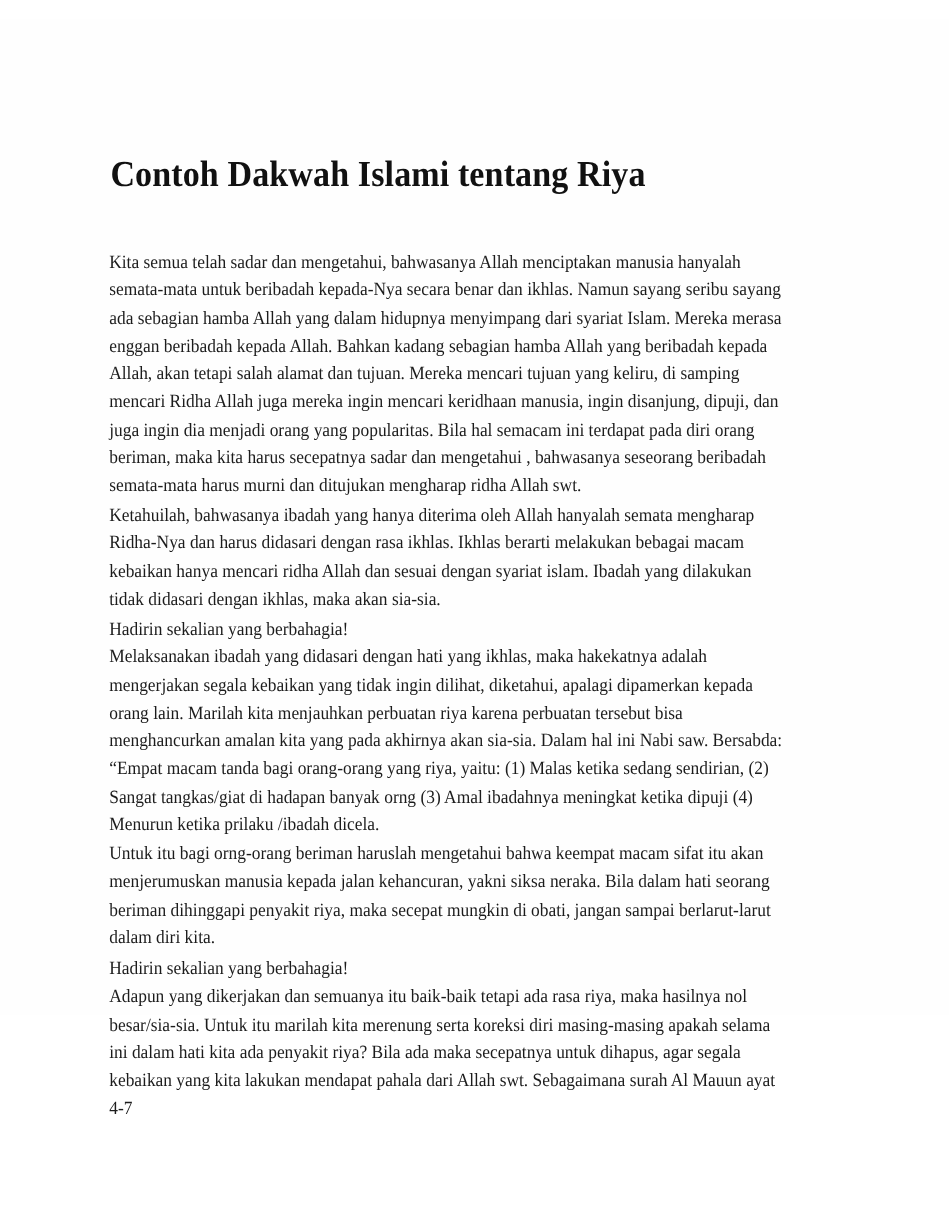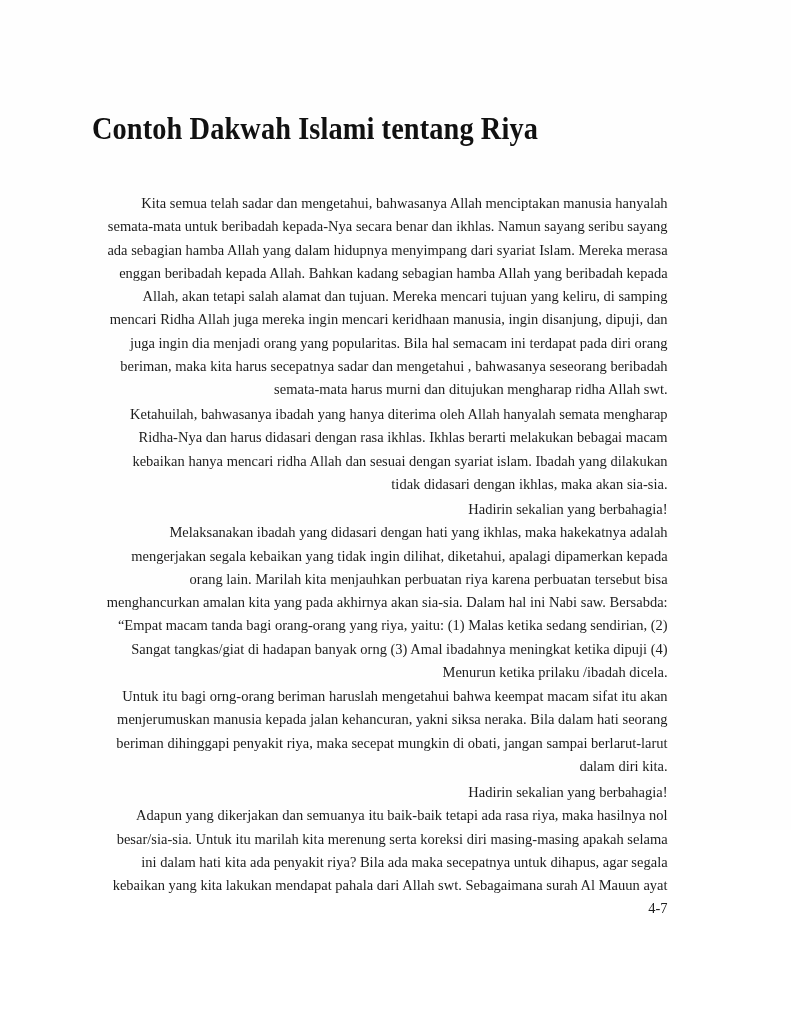--- a/index.html
+++ b/index.html
@@ -1,28 +1,28 @@
 <!DOCTYPE html>
 <html><head>
 <meta charset="utf-8">
 <style>
   html, body { margin: 0; padding: 0; }
   body {
     width: 791px; height: 1024px; background: #ffffff; overflow: hidden;
     font-family: "Liberation Serif", "DejaVu Serif", serif; color: #1a1a1a;
     position: relative;
   }
-  .page { position: absolute; left: 0; top: 0; width: 791px; height: 830px; background: #fefefe; }
+  .page { position: absolute; left: 0; top: 16px; width: 791px; height: 830px; background: #fefefe; }
   .title {
     position: absolute; left: 92px; top: 112px;
     font-family: "Liberation Serif", serif; font-weight: bold;
     font-size: 30.5px; letter-spacing: 0.1px; color: #111;
     white-space: nowrap; transform: scaleX(0.93); transform-origin: left top;
   }
-  .block { position: absolute; left: 91px; width: 620px; text-align: right; }
+  .block { position: absolute; left: 91px; width: 620px; }
   .line {
     display: block; white-space: nowrap;
     font-size: 15.6px; line-height: 23.3px; height: 23.3px;
     color: #1c1c1c; transform: scaleX(0.93); transform-origin: left center;
   }
 </style>
 </head>
 <body>
 
 <div class="page">

